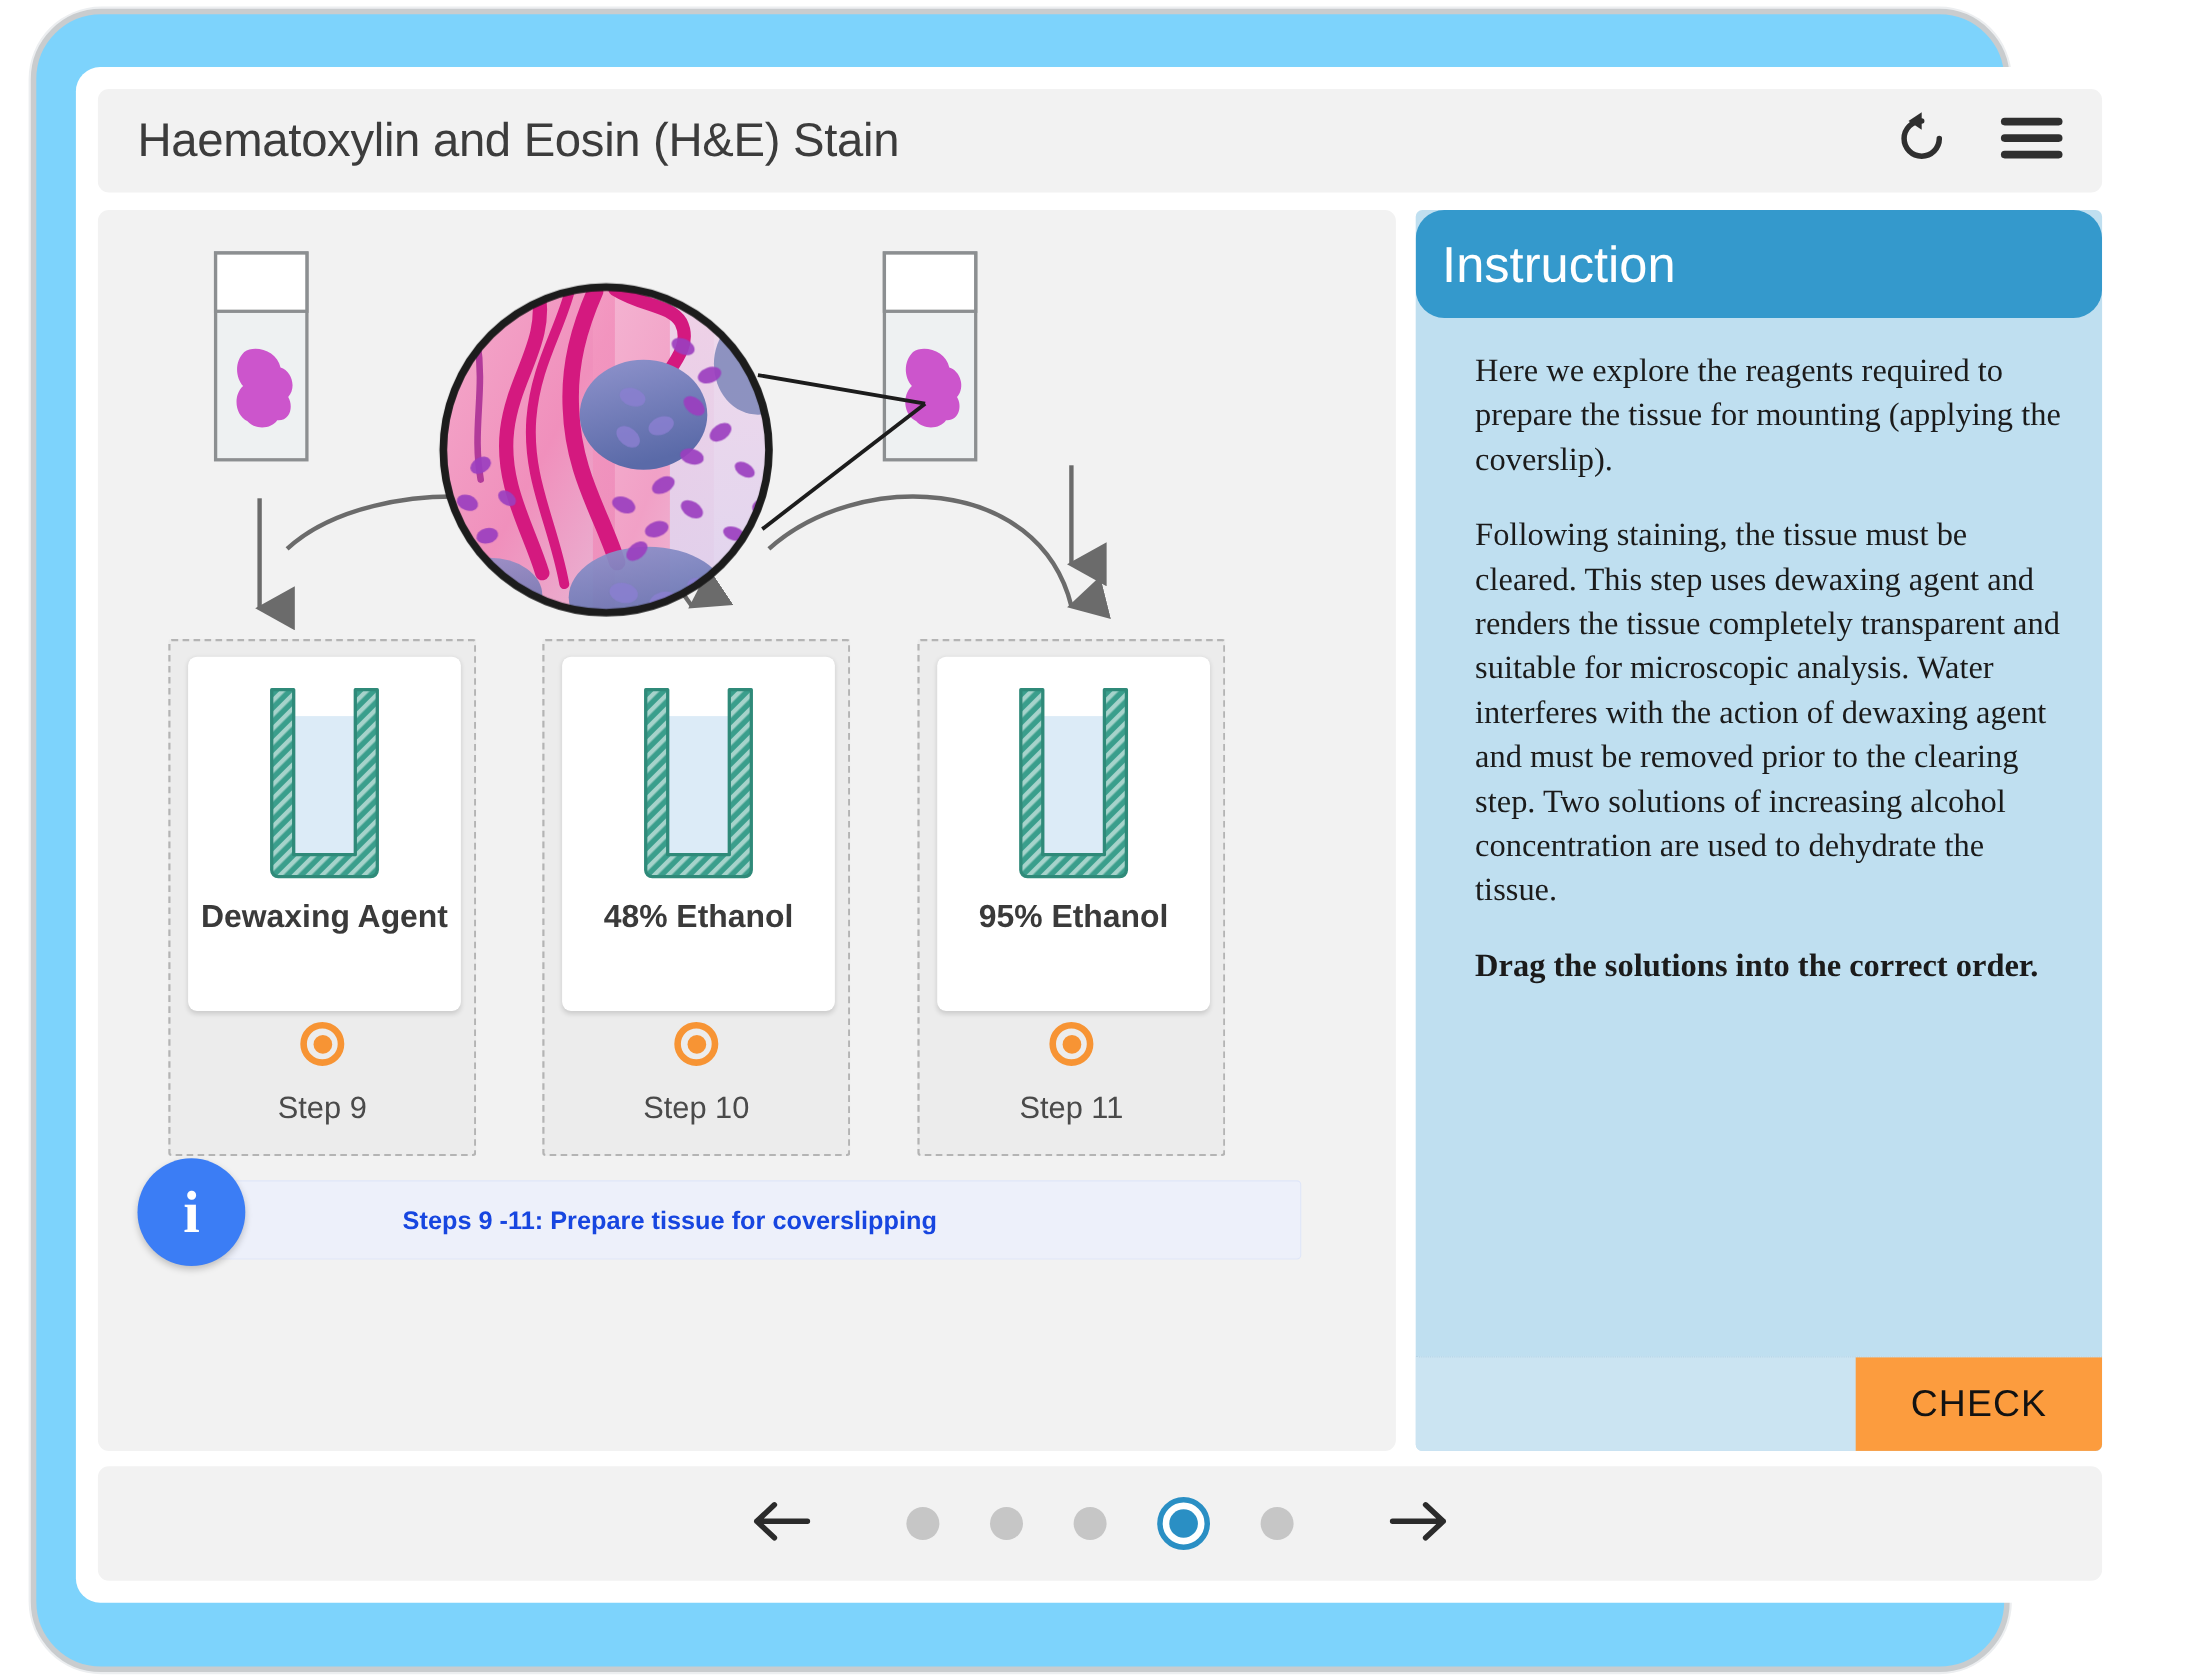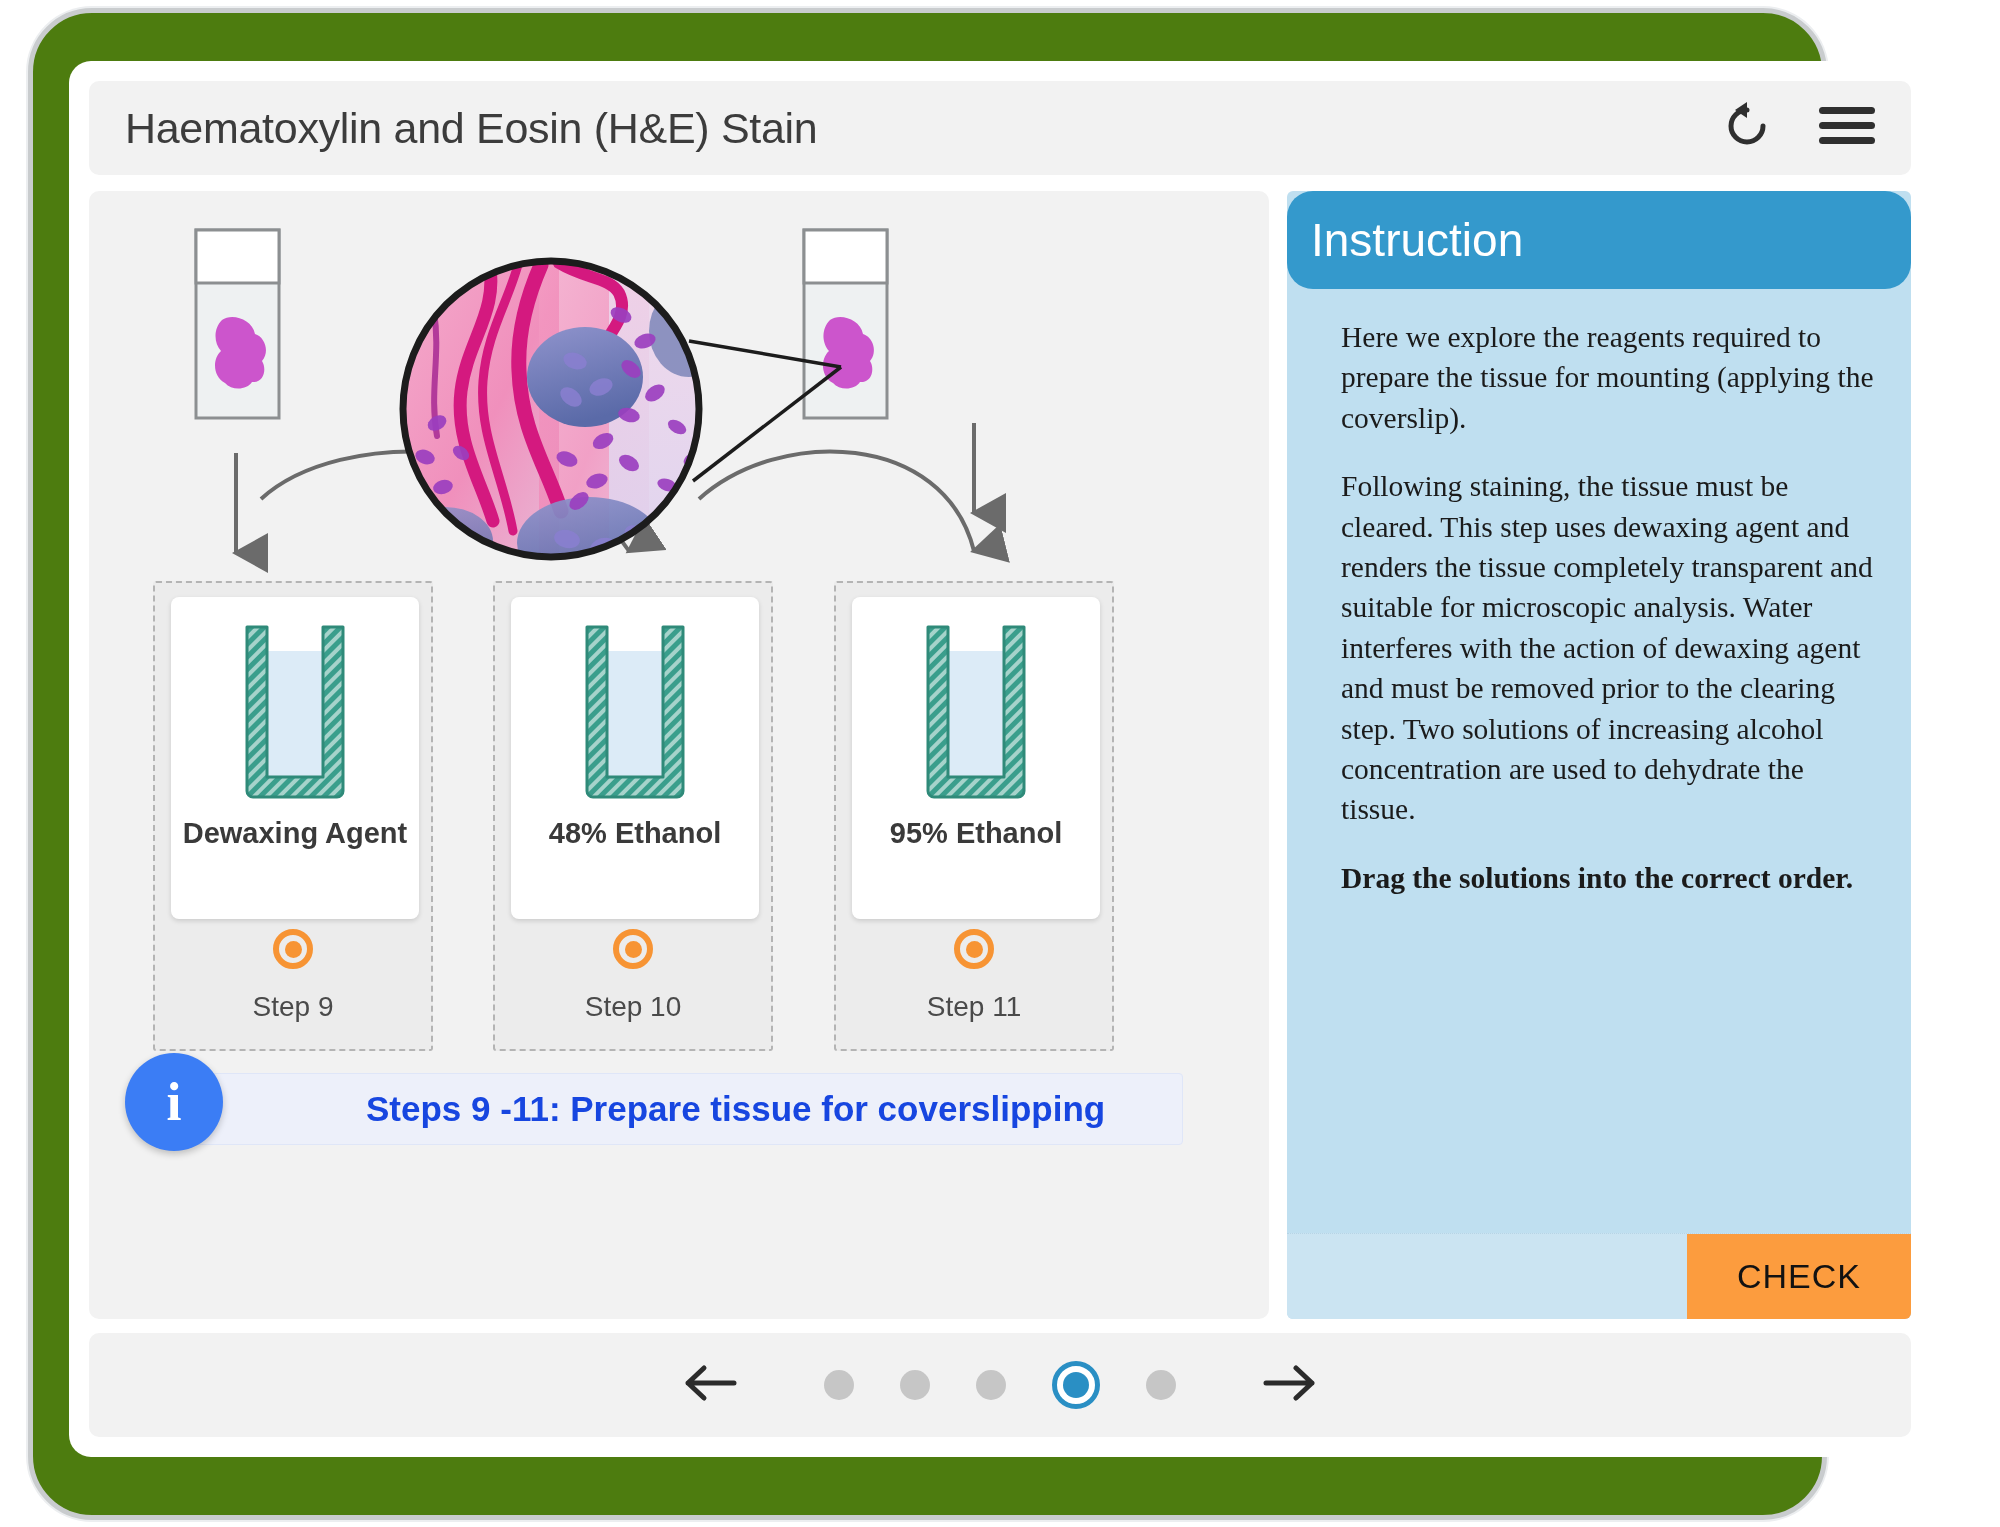--- a/index.html
+++ b/index.html
@@ -9,21 +9,21 @@
     background: #ffffff;
     font-family: "Liberation Sans", sans-serif;
     overflow: hidden;
   }
 
   
   #device {
     position: absolute;
     left: 28px; top: 8px;
     width: 1799px; height: 1512px;
-    background: #4d7c0f;
+    background: #7dd3fc;
     border-radius: 64px;
     border: 5px solid #c9ccce;
     box-shadow: 0 0 0 2px #eceef0;
   }
   #screen {
     position: absolute;
     left: 36px; top: 48px;
     width: 1862px; height: 1396px;
     background: #ffffff;
     border-radius: 22px;
@@ -137,21 +137,21 @@
     left: 86px; top: 882px;
     width: 1008px; height: 72px;
     background: #edf0fa;
     border: 1px solid #dfe6f8;
     border-radius: 4px;
     display: flex;
     align-items: center;
   }
   #infotext {
     margin-left: 190px;
-    font-size: 35px;
+    font-size: 23px;
     font-weight: bold;
     color: #1746e0;
     white-space: nowrap;
   }
   #infoicon {
     position: absolute;
     left: 36px; top: 862px;
     width: 98px; height: 98px;
     border-radius: 50%;
     background: #3b7df5;

